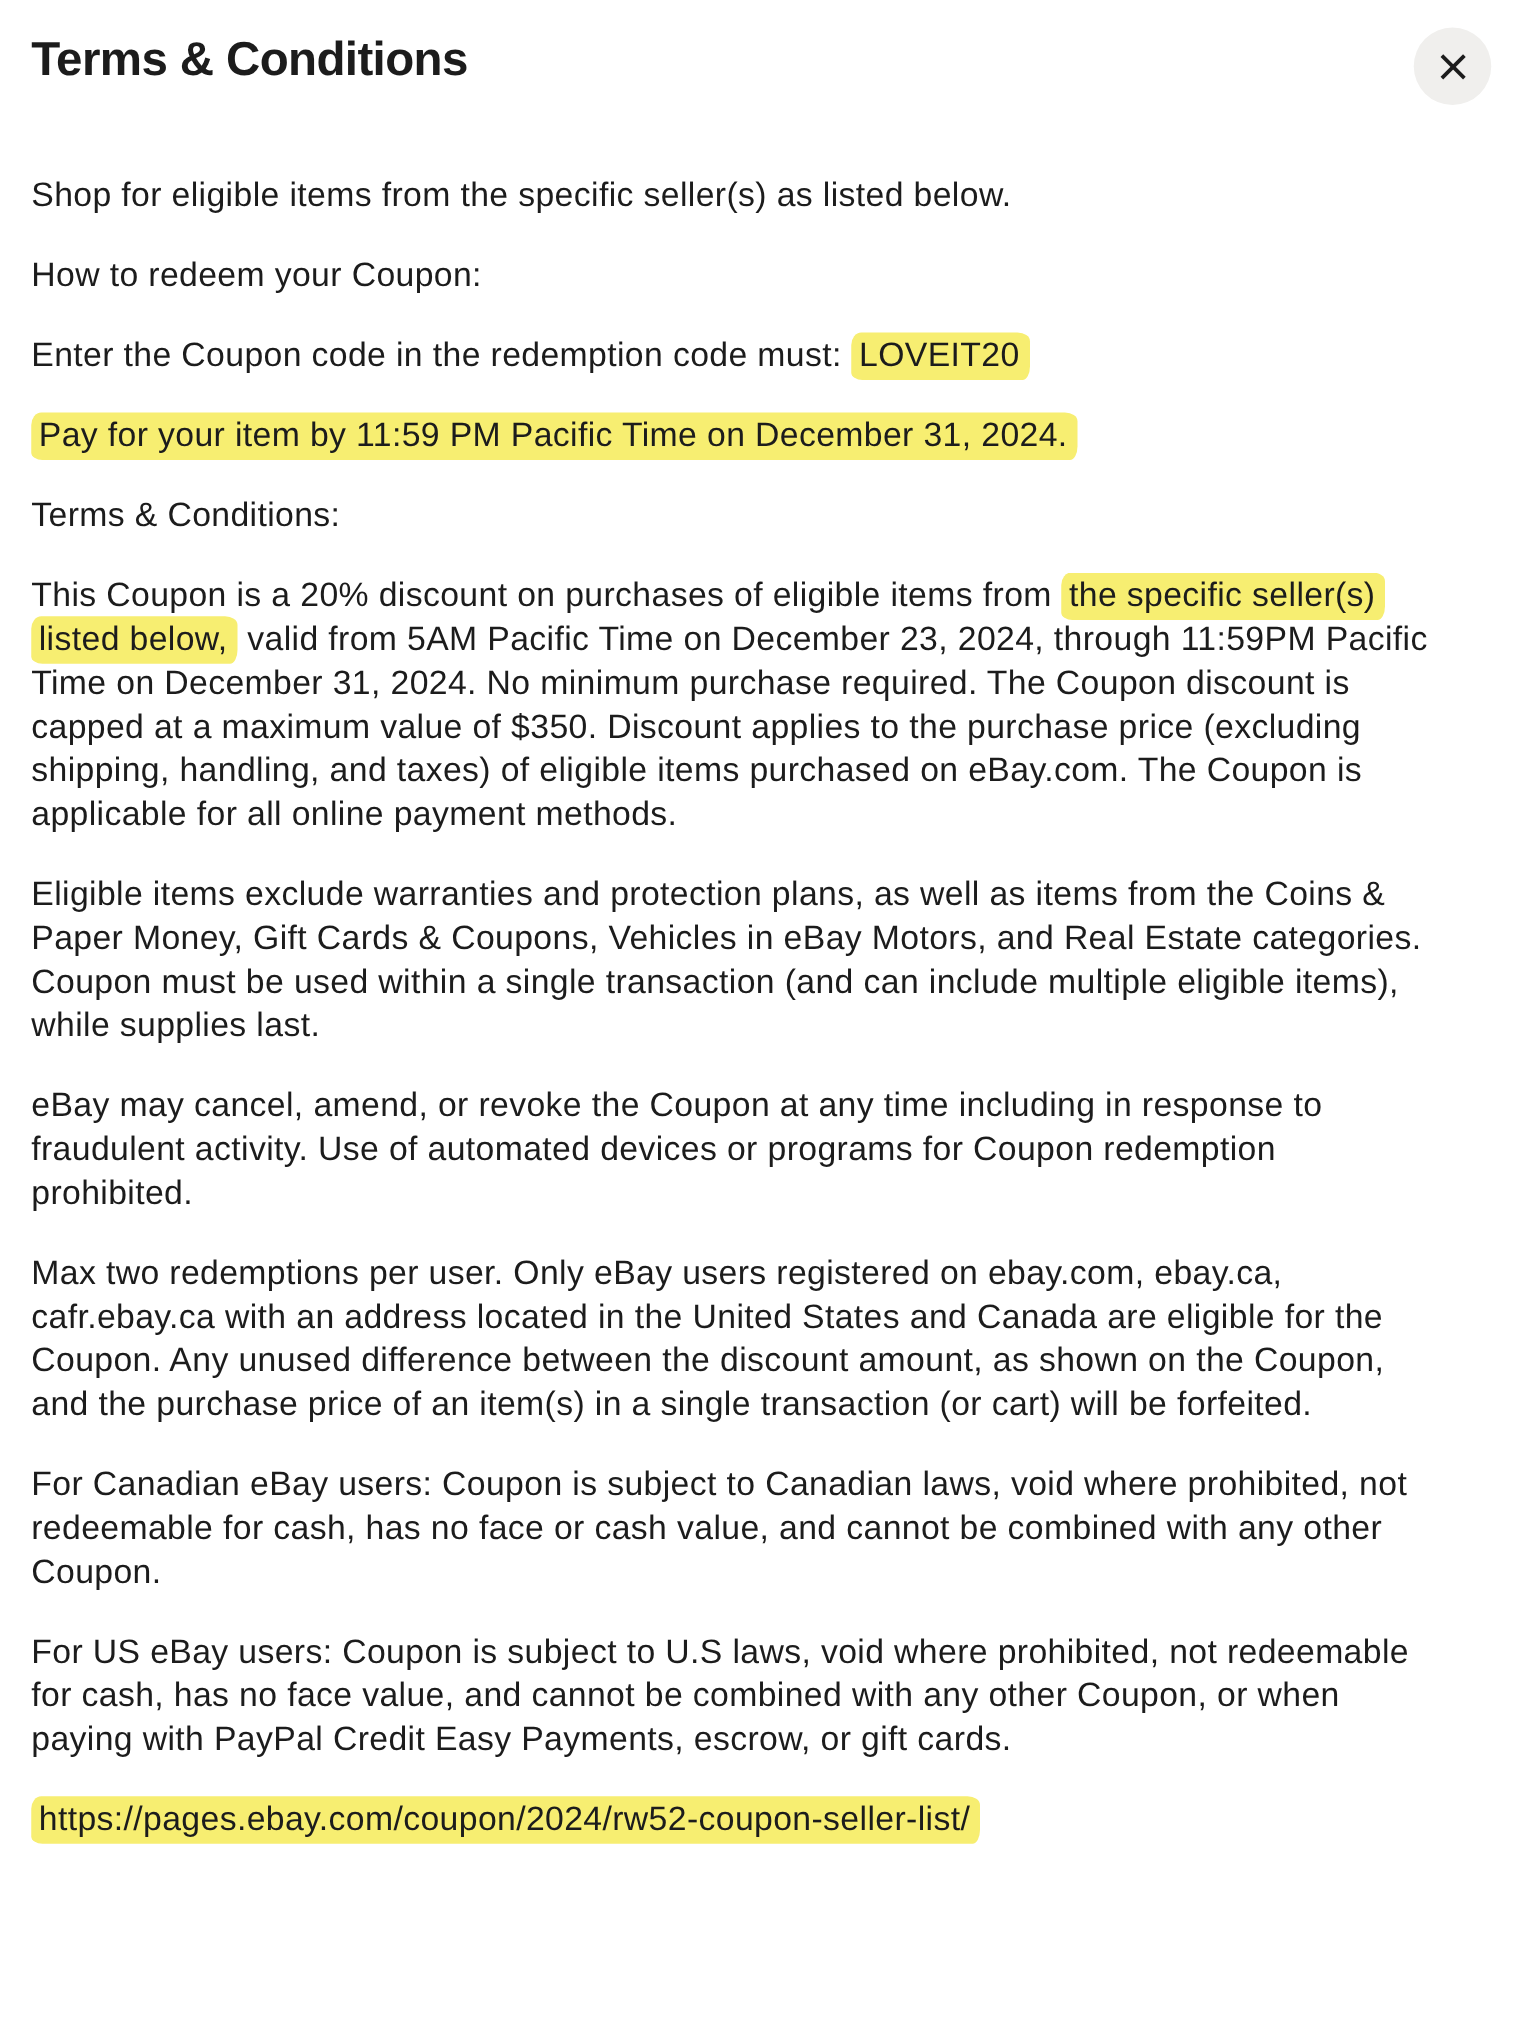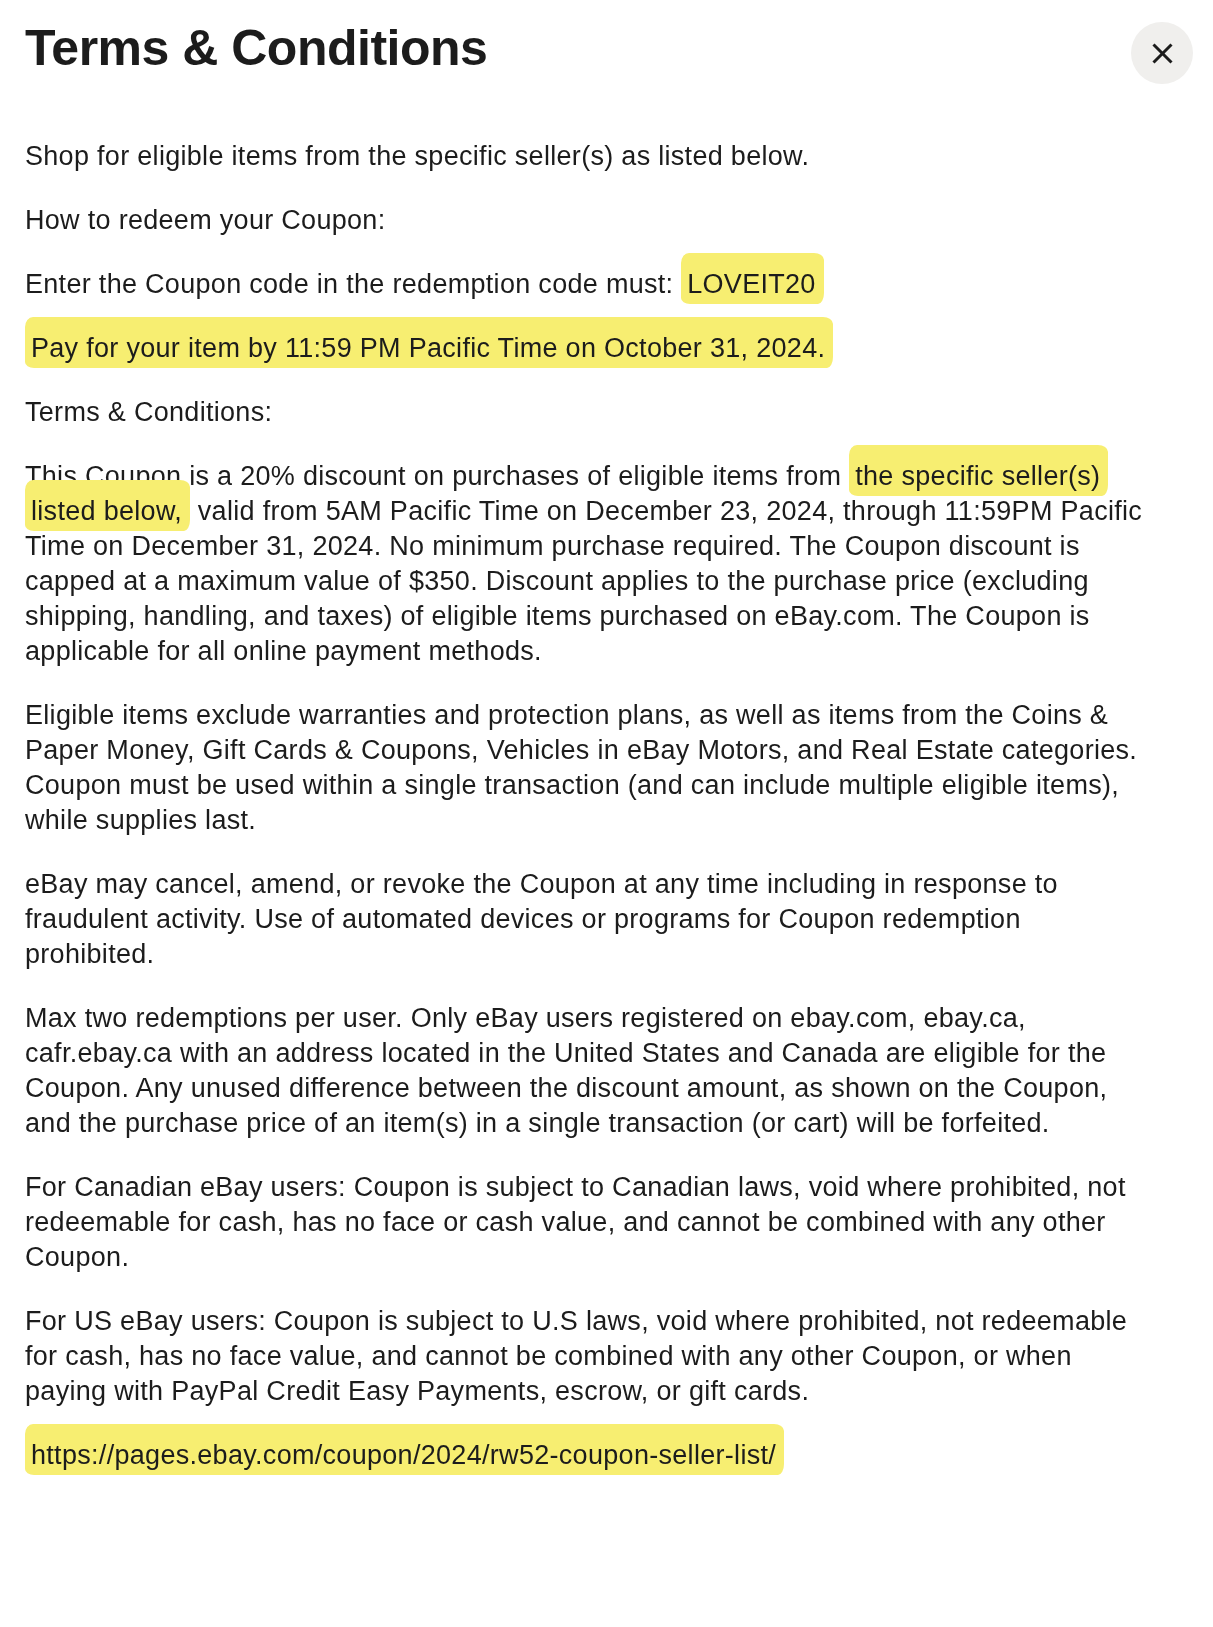--- a/index.html
+++ b/index.html
@@ -27,21 +27,21 @@
   }
   .modal-header {
     display: flex;
     justify-content: space-between;
     align-items: flex-start;
     padding: 22px 20px 0 25px;
   }
   .modal-title {
     margin: 0;
     padding-top: 4px;
-    font-size: 50px;
+    font-size: 38px;
     line-height: 44px;
     font-weight: 700;
     letter-spacing: -0.5px;
     color: var(--text-color);
   }
   .close-btn {
     width: 62px;
     height: 62px;
     border-radius: 50%;
     background: var(--close-bg);
@@ -64,21 +64,21 @@
     margin: 0 0 29px 0;
     font-size: 27px;
     line-height: 35px;
     letter-spacing: 0.3px;
     font-weight: 400;
     color: var(--text-color);
   }
   .hl {
     background: var(--hl-color);
     color: inherit;
-    padding: 16px 8px 5px 6px;
+    padding: 3px 8px 5px 6px;
     border-radius: 8px 10px 6px 9px / 10px 7px 11px 6px;
     -webkit-box-decoration-break: clone;
     box-decoration-break: clone;
   }
 </style>
 </head>
 <body>
 
 <div class="modal">
 
@@ -91,21 +91,21 @@
           <line x1="22.5" y1="4.5" x2="4.5" y2="22.5" stroke="#1c1c1c" stroke-width="3" stroke-linecap="butt"></line>
         </svg>
       </span>
     </button>
   </div>
 
   <div class="modal-content">
       <p class="para"><span>Shop for eligible items from the specific seller(s) as listed below.</span></p>
       <p class="para"><span>How to redeem your Coupon:</span></p>
       <p class="para"><span>Enter the Coupon code in the redemption code must: </span><mark class="hl">LOVEIT20</mark></p>
-      <p class="para"><mark class="hl">Pay for your item by 11:59 PM Pacific Time on October 31, 2024.</mark></p>
+      <p class="para"><mark class="hl">Pay for your item by 11:59 PM Pacific Time on December 31, 2024.</mark></p>
       <p class="para"><span>Terms &amp; Conditions:</span></p>
       <p class="para"><span>This Coupon is a 20% discount on purchases of eligible items from </span><mark class="hl">the specific seller(s) listed below,</mark><span> valid from 5AM Pacific Time on December 23, 2024, through 11:59PM Pacific Time on December 31, 2024. No minimum purchase required. The Coupon discount is capped at a maximum value of $350. Discount applies to the purchase price (excluding shipping, handling, and taxes) of eligible items purchased on eBay.com. The Coupon is applicable for all online payment methods.</span></p>
       <p class="para"><span>Eligible items exclude warranties and protection plans, as well as items from the Coins &amp; Paper Money, Gift Cards &amp; Coupons, Vehicles in eBay Motors, and Real Estate categories. Coupon must be used within a single transaction (and can include multiple eligible items), while supplies last.</span></p>
       <p class="para"><span>eBay may cancel, amend, or revoke the Coupon at any time including in response to fraudulent activity. Use of automated devices or programs for Coupon redemption prohibited.</span></p>
       <p class="para"><span>Max two redemptions per user. Only eBay users registered on ebay.com, ebay.ca, cafr.ebay.ca with an address located in the United States and Canada are eligible for the Coupon. Any unused difference between the discount amount, as shown on the Coupon, and the purchase price of an item(s) in a single transaction (or cart) will be forfeited.</span></p>
       <p class="para"><span>For Canadian eBay users: Coupon is subject to Canadian laws, void where prohibited, not redeemable for cash, has no face or cash value, and cannot be combined with any other Coupon.</span></p>
       <p class="para"><span>For US eBay users: Coupon is subject to U.S laws, void where prohibited, not redeemable for cash, has no face value, and cannot be combined with any other Coupon, or when paying with PayPal Credit Easy Payments, escrow, or gift cards.</span></p>
       <p class="para"><mark class="hl">https://pages.ebay.com/coupon/2024/rw52-coupon-seller-list/</mark></p>
     </div>
 

